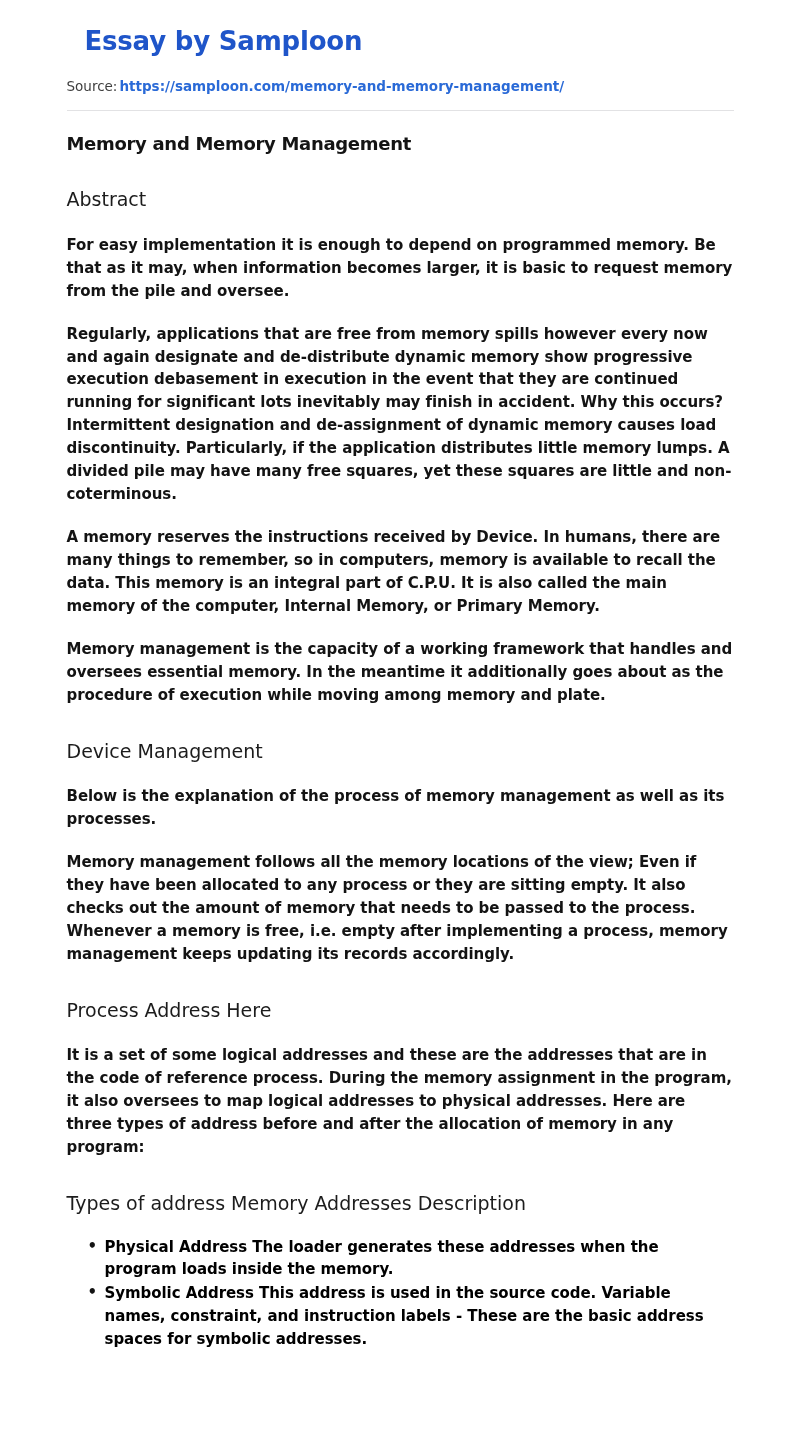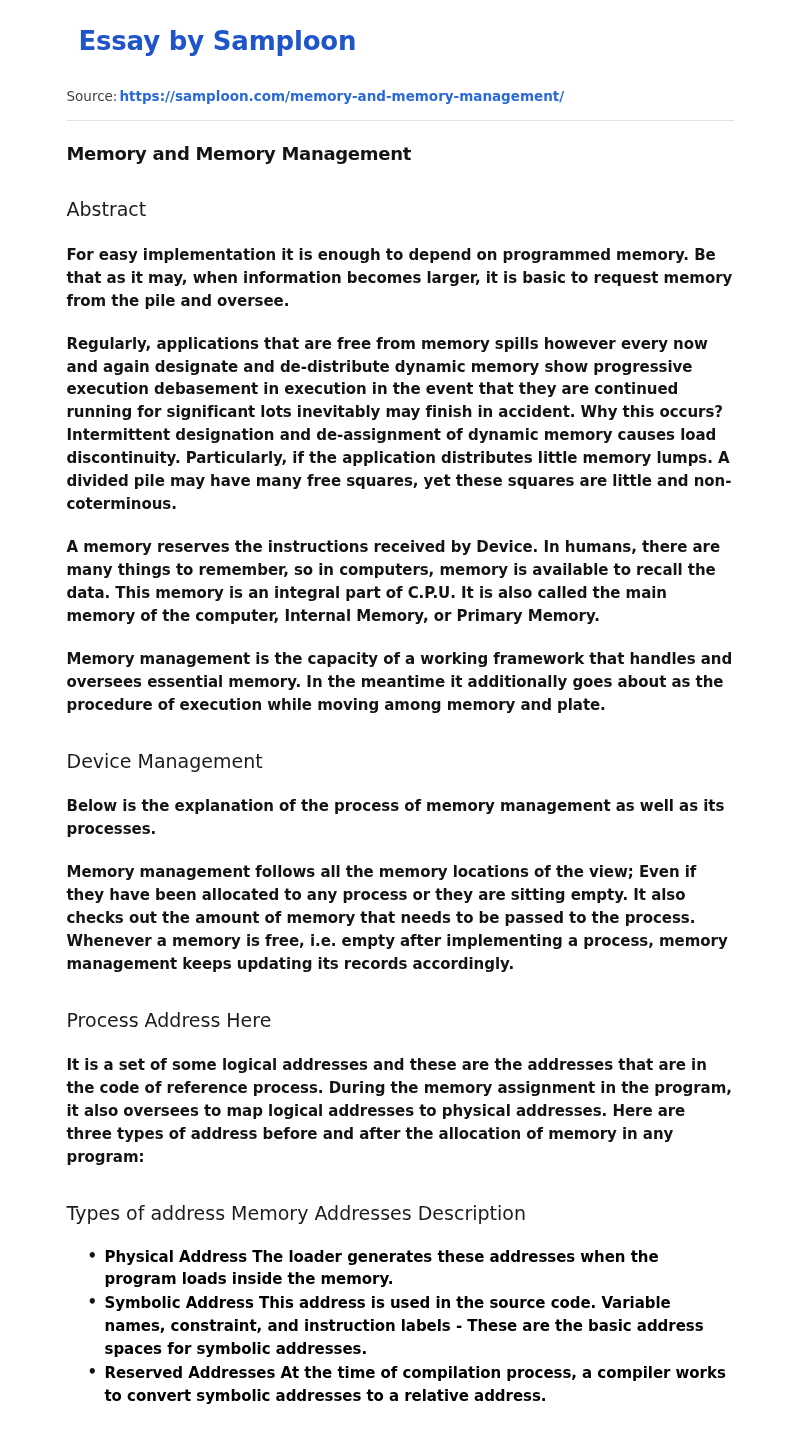--- a/index.html
+++ b/index.html
@@ -26,24 +26,24 @@
     padding-top: 26px;
   }
 
   
   .brand {
     font-size: 26px;
     font-weight: bold;
     color: #1f55c9;
     letter-spacing: -0.2px;
     line-height: 1.2;
-    margin: 0 0 0 12px;
+    margin: 0 0 0 18px;
   }
   .source-line {
-    margin-top: 31px;
+    margin-top: 21px;
     font-size: 13.5px;
     color: #3a3a3a;
     line-height: 1.3;
     white-space: nowrap;
   }
   .source-label {
     color: #3f3f3f;
   }
   .source-url {
     color: #2a6ad7;
@@ -129,18 +129,17 @@
         <p class="body-text">Memory management is the capacity of a working framework that handles and oversees essential memory. In the meantime it additionally goes about as the procedure of execution while moving among memory and plate.</p>
         <div class="section-head">Device Management</div>
         <p class="body-text">Below is the explanation of the process of memory management as well as its processes.</p>
         <p class="body-text">Memory management follows all the memory locations of the view; Even if they have been allocated to any process or they are sitting empty. It also checks out the amount of memory that needs to be passed to the process. Whenever a memory is free, i.e. empty after implementing a process, memory management keeps updating its records accordingly.</p>
         <div class="section-head">Process Address Here</div>
         <p class="body-text">It is a set of some logical addresses and these are the addresses that are in the code of reference process. During the memory assignment in the program, it also oversees to map logical addresses to physical addresses. Here are three types of address before and after the allocation of memory in any program:</p>
         <div class="section-head">Types of address Memory Addresses Description</div>
         <ul class="bullets">
           <li>Physical Address The loader generates these addresses when the program loads inside the memory.</li>
           <li>Symbolic Address This address is used in the source code. Variable names, constraint, and instruction labels - These are the basic address spaces for symbolic addresses.</li>
-          <li>Reserved Addresses At the time of compilation process, a compiler works to convert symbolic addresses to a relative address.</li>
         </ul>
       </div>
 
   </div>
 </div>
 
 </body></html>

